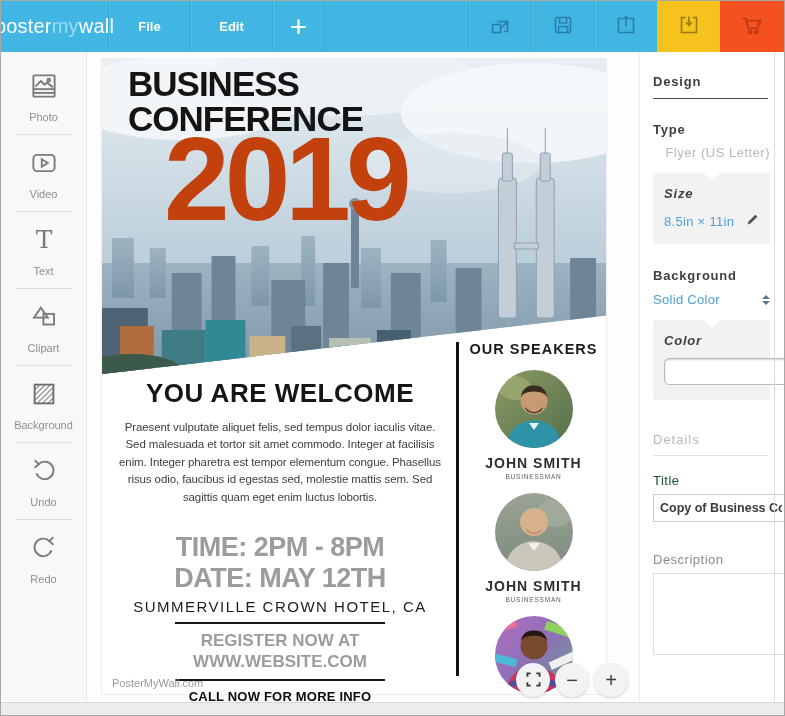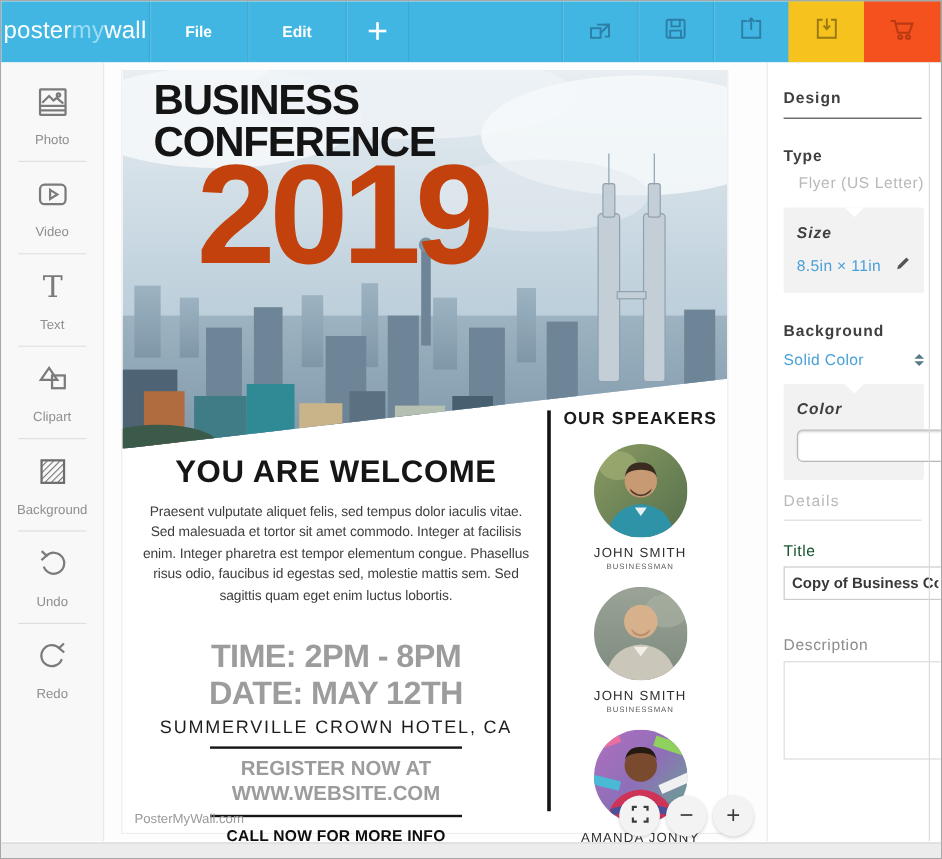--- a/index.html
+++ b/index.html
@@ -2,21 +2,21 @@
 <html><head>
 <meta charset="utf-8">
 <style>
   * { margin:0; padding:0; box-sizing:border-box; }
   html,body { background:#fff; }
   body { font-family:"Liberation Sans", sans-serif; }
   .window { position:relative; width:785px; height:716px; border:1px solid #a8a8a8; overflow:hidden; background:#fff; }
 
   
   .topbar { display:flex; align-items:stretch; height:51px; background:#41b6e3; }
-  .tb-logo { width:123px; display:flex; align-items:center; justify-content:center; font-size:20px; color:#fff; letter-spacing:0.2px; }
+  .tb-logo { width:107px; display:flex; align-items:center; justify-content:center; font-size:20px; color:#fff; letter-spacing:0.2px; }
   .tb-logo .lite { color:#9adcf4; }
   .tb-menu { width:82px; display:flex; align-items:center; justify-content:center; color:#fff; font-size:13px; font-weight:700; border-left:1px solid rgba(0,0,0,0.07); box-shadow:inset 1px 0 0 rgba(255,255,255,0.12); cursor:pointer; }
   .tb-add { width:52px; display:flex; align-items:center; justify-content:center; color:#fff; font-size:30px; font-weight:200; border-left:1px solid rgba(0,0,0,0.07); box-shadow:inset 1px 0 0 rgba(255,255,255,0.12); cursor:pointer; }
   .tb-add-end { flex:0 0 0; border-left:1px solid rgba(0,0,0,0.07); }
   .tb-spacer { flex:1; }
   .tb-btn { width:63px; display:flex; align-items:center; justify-content:center; border-left:1px solid rgba(0,0,0,0.07); box-shadow:inset 1px 0 0 rgba(255,255,255,0.12); cursor:pointer; }
   .tb-btn svg { stroke:#2c7fa6; }
   .tb-btn.yellow { background:#f6c21d; box-shadow:none; border-left:none; }
   .tb-btn.yellow svg { stroke:#987a12; }
   .tb-btn.red { background:#f4511e; box-shadow:none; border-left:none; width:64px; }
@@ -52,21 +52,21 @@
   .call { margin-top:8px; font-size:13px; font-weight:700; color:#0d0d0d; letter-spacing:0.2px; }
   .phone { font-size:31px; font-weight:700; color:#0d0d0d; line-height:1.05; letter-spacing:0.5px; }
   .watermark { position:absolute; left:10px; bottom:5px; font-size:11px; color:#9a9a9a; }
 
   .vdivider { position:absolute; left:354px; top:284px; width:3px; height:334px; background:#131313; }
   .speakers { position:absolute; left:357px; top:283px; width:149px; text-align:center; }
   .speakers-h { font-size:14.5px; font-weight:600; letter-spacing:1px; color:#1b1b1b; }
   .speaker { margin-top:13px; }
   .sp-photo { width:78px; height:78px; border-radius:50%; overflow:hidden; margin:0 auto; }
   .sp-photo svg { display:block; }
-  .sp-name { margin-top:7px; font-size:11px; letter-spacing:1px; color:#2e2e2e; font-weight:400; }
+  .sp-name { margin-top:7px; font-size:14px; letter-spacing:1px; color:#2e2e2e; font-weight:700; }
   .sp-role { margin-top:2px; font-size:6.5px; letter-spacing:0.8px; color:#5c5c5c; }
 
   .zoomctl { position:absolute; right:11px; bottom:4px; display:flex; gap:5px; }
   .zbtn { width:34px; height:34px; border-radius:50%; background:#f3f3f3; box-shadow:0 1px 3px rgba(0,0,0,0.18); display:flex; align-items:center; justify-content:center; font-size:20px; color:#3c3c3c; cursor:pointer; border:none; }
   .zbtn svg { stroke:#3c3c3c; }
 
   
   .panel { width:145px; background:#fff; border-left:1px solid #ececec; position:relative; padding:22px 14px 0 13px; }
   .scroll-line { position:absolute; top:0; bottom:0; right:9px; width:1px; background:#dcdcdc; }
   .p-h { font-size:13px; font-weight:700; color:#3f3f3f; letter-spacing:0.8px; }
@@ -426,21 +426,21 @@
             <i class="up"></i>
             <i class="dn"></i>
           </span>
       </div>
 
       <div class="p-box">
         <div class="p-box-label">Color</div>
         <div class="swatch"></div>
       </div>
 
-      <div class="p-muted" style="margin-top:10px;">Details</div>
+      <div class="p-muted" style="margin-top:32px;">Details</div>
       <hr class="p-hr-lite">
 
       <div class="p-field-label" style="margin-top:17px;">Title</div>
       <input class="p-input" type="text" value="Copy of Business Cor" style="">
 
       <div class="p-field-label" style="margin-top:30px; color:#8c8c8c;">Description</div>
       <textarea class="p-textarea" style=""></textarea>
 
       <div class="scroll-line"></div>
     </div>

